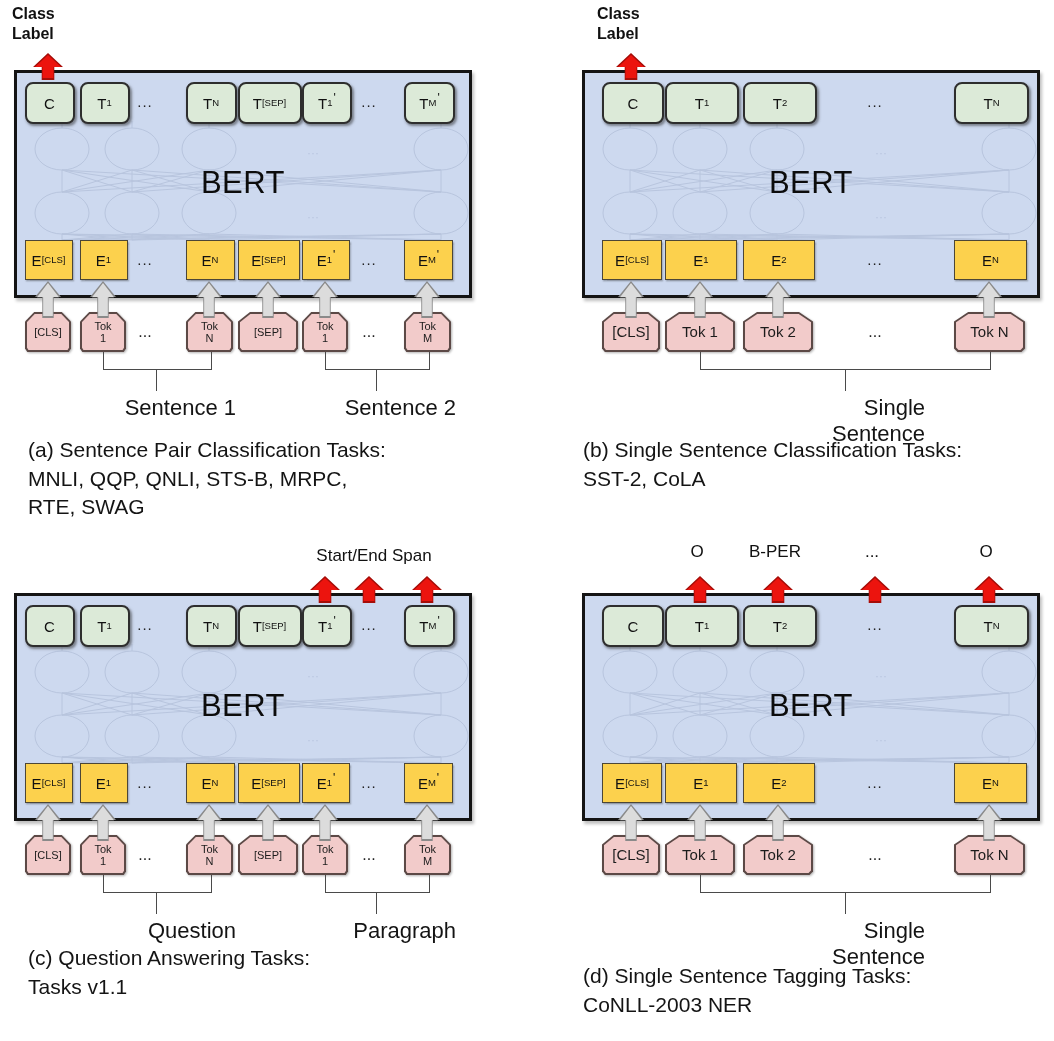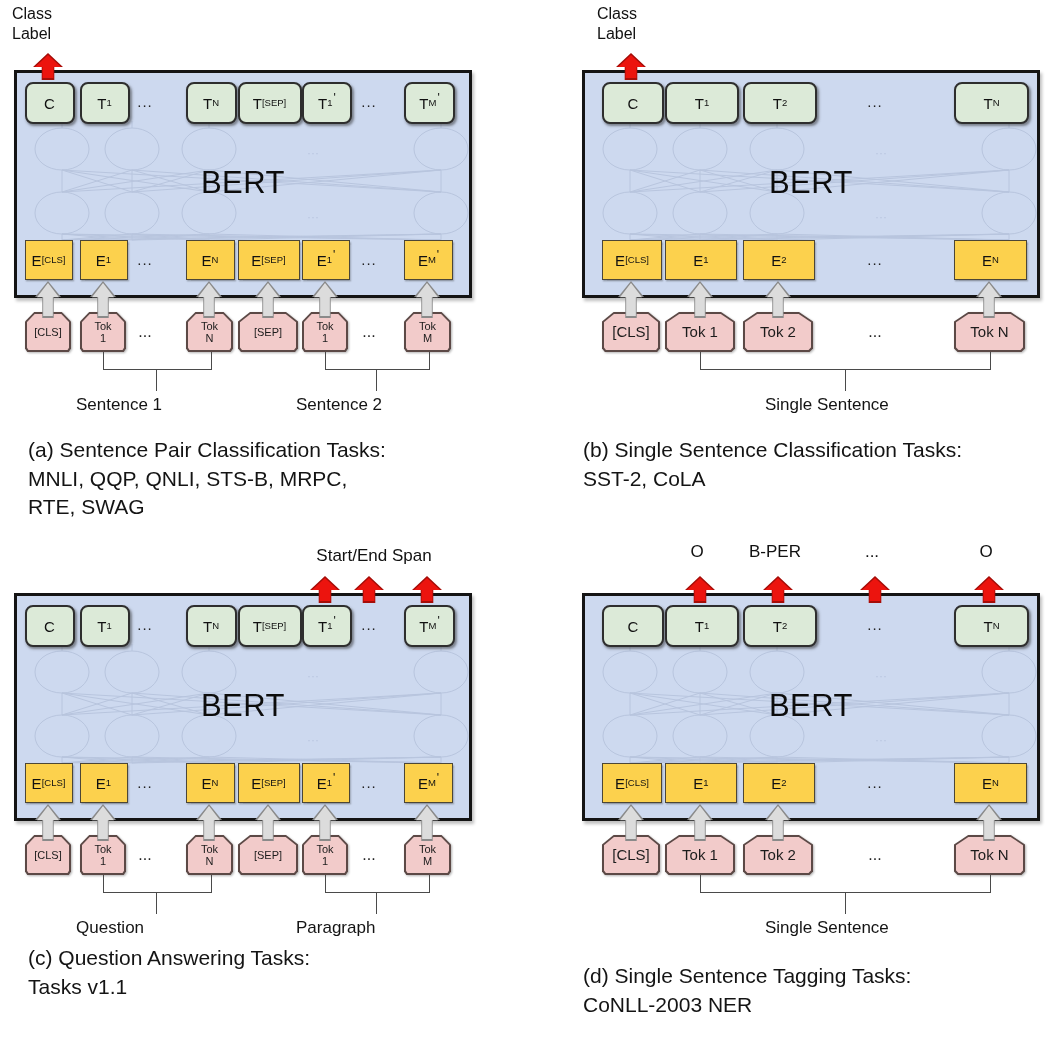--- a/index.html
+++ b/index.html
@@ -40,27 +40,27 @@
   .ga{position:absolute;top:208px;width:26px;height:37px;z-index:4;}
   .ra{position:absolute;top:-20px;width:30px;height:27px;z-index:5;}
   .arr-o,.arr-i{position:absolute;display:block;}
   .ga .arr-o,.ga .arr-i{clip-path:polygon(50% 0%,100% 43%,72% 43%,72% 100%,28% 100%,28% 43%,0% 43%);}
   .ga .arr-o{inset:0;background:#8a8a8a}
   .ga .arr-i{inset:2px;background:#dcdcdc}
   .ra .arr-o,.ra .arr-i{clip-path:polygon(50% 0%,100% 52%,71% 52%,71% 100%,29% 100%,29% 52%,0% 52%);}
   .ra .arr-o{inset:0;background:#a50d08}
   .ra .arr-i{inset:2px;background:#ec140e}
   
-  .clab{position:absolute;top:4px;font-size:16px;line-height:20px;color:#111;}
+  .clab{position:absolute;top:4px;font-size:16px;line-height:20px;color:#111;font-weight:bold;}
   .span-lab{position:absolute;top:26px;font-size:17px;color:#111;text-align:center;}
   .tag{position:absolute;top:22px;width:80px;text-align:center;font-size:17px;color:#111;}
   
   .bracket{position:absolute;top:279px;height:17px;border:1.6px solid #4a4a4a;border-top:none;}
   .stem{position:absolute;top:296px;height:22px;width:0;border-left:1.6px solid #4a4a4a;}
-  .blab{position:absolute;top:322px;width:160px;text-align:left;font-size:17px;color:#141414;}
+  .blab{position:absolute;top:322px;width:160px;text-align:right;font-size:22px;color:#141414;}
   
   .caption{position:absolute;width:480px;font-size:21px;line-height:28.5px;color:#141414;}
   .cap2{}
 </style>
 </head>
 <body>
 
 <svg width="0" height="0" style="position:absolute">
   <symbol id="net" viewBox="0 0 452 222">
     <g stroke="#b8c5de" stroke-width="1" fill="none">

